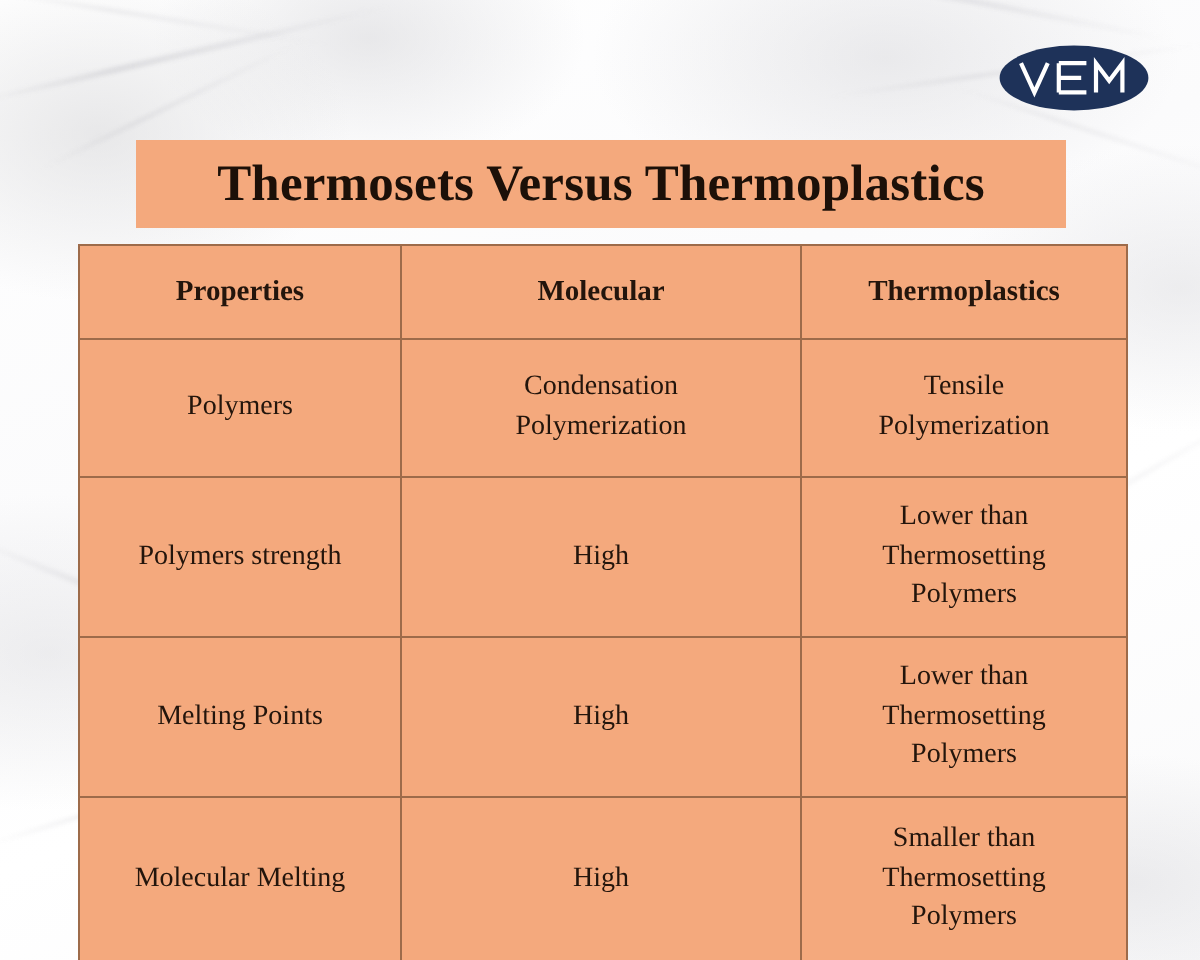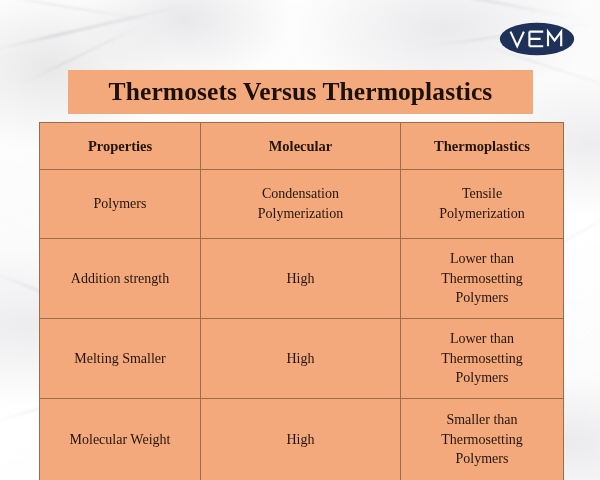--- a/index.html
+++ b/index.html
@@ -182,43 +182,43 @@
         <td>
           <span class="cell-line">Condensation</span>
           <span class="cell-line">Polymerization</span>
         </td>
         <td>
           <span class="cell-line">Tensile</span>
           <span class="cell-line">Polymerization</span>
         </td>
       </tr>
       <tr class="r2">
-        <td>Addition strength</td>
+        <td>Polymers strength</td>
         <td>
           <span class="cell-line">High</span>
         </td>
         <td>
           <span class="cell-line">Lower than</span>
           <span class="cell-line">Thermosetting</span>
           <span class="cell-line">Polymers</span>
         </td>
       </tr>
       <tr class="r3">
-        <td>Melting Smaller</td>
+        <td>Melting Points</td>
         <td>
           <span class="cell-line">High</span>
         </td>
         <td>
           <span class="cell-line">Lower than</span>
           <span class="cell-line">Thermosetting</span>
           <span class="cell-line">Polymers</span>
         </td>
       </tr>
       <tr class="r4">
-        <td>Molecular Weight</td>
+        <td>Molecular Melting</td>
         <td>
           <span class="cell-line">High</span>
         </td>
         <td>
           <span class="cell-line">Smaller than</span>
           <span class="cell-line">Thermosetting</span>
           <span class="cell-line">Polymers</span>
         </td>
       </tr>
     </tbody>

